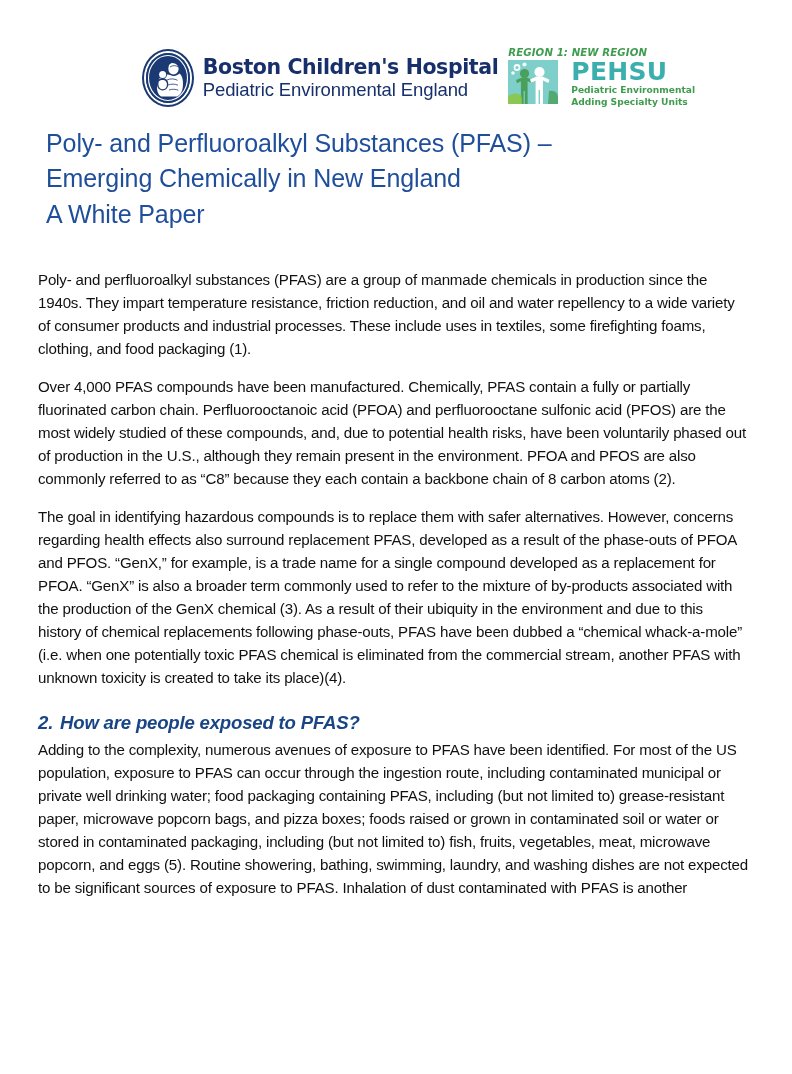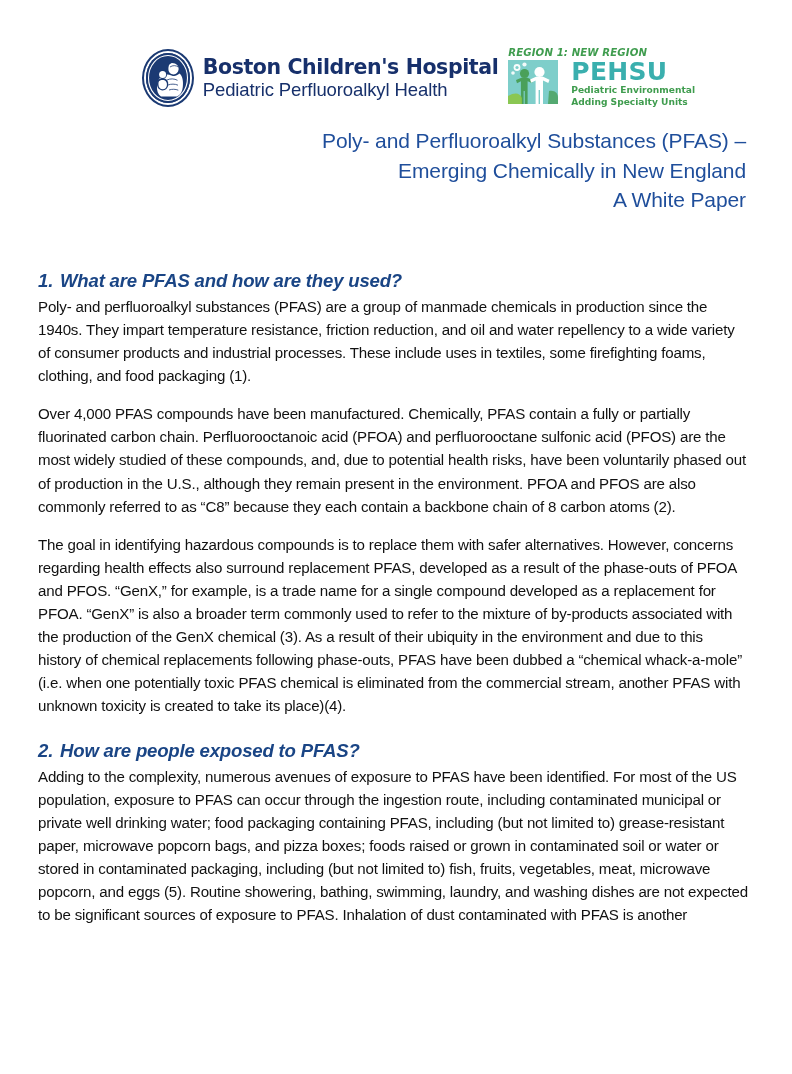--- a/index.html
+++ b/index.html
@@ -132,25 +132,25 @@
     white-space: nowrap;
     margin-top: 1px;
   }
 
   
   .doc-title {
     position: absolute;
     top: 126px;
     left: 46px;
     width: 700px;
-    text-align: right;
+    text-align: left;
     color: #1f4e9b;
     font-family: "Liberation Sans", sans-serif;
     font-weight: 400;
-    font-size: 21px;
+    font-size: 25px;
     line-height: 1.41;
     letter-spacing: -0.1px;
   }
   .doc-title .tline { display: block; white-space: nowrap; }
 
   
   .content {
     position: absolute;
     top: 268px;
     left: 38px;
@@ -205,21 +205,21 @@
 
           <path d="M22.5 11.5 C25.5 8.5 30.5 8.5 33 11.5" fill="none" stroke="#1b3a73" stroke-width="0.9"></path>
           <path d="M24 14 C26.5 12.2 30 12.2 32.3 14" fill="none" stroke="#1b3a73" stroke-width="0.8"></path>
           <path d="M21 27 C24 25.5 28.5 25.5 31.5 27.3" fill="none" stroke="#1b3a73" stroke-width="0.8"></path>
           <path d="M22 32 C25 30.8 29 30.8 32 32.2" fill="none" stroke="#1b3a73" stroke-width="0.8"></path>
           <path d="M23 37 C26 36 29.5 36 32.3 37.2" fill="none" stroke="#1b3a73" stroke-width="0.8"></path>
         </svg>
       </div>
       <div class="bch-words">
         <div class="line1">Boston Children's Hospital</div>
-        <div class="line2">Pediatric Perfluoroalkyl Health</div>
+        <div class="line2">Pediatric Environmental England</div>
       </div>
     </div>
 
     <div class="pehsu-lockup">
       <div class="pehsu-region">REGION 1: NEW REGION</div>
       <div class="pehsu-body">
         <div class="pehsu-mark">
           <svg viewBox="0 0 50 44" width="50" height="44" aria-hidden="true">
             <rect x="0" y="0" width="50" height="44" fill="#7ececa"></rect>
 
@@ -253,23 +253,20 @@
 
   <div class="doc-title">
     <span class="tline">Poly- and Perfluoroalkyl Substances (PFAS) –</span>
     <span class="tline">Emerging Chemically in New England</span>
     <span class="tline">A White Paper</span>
   </div>
 
   <div class="content">
 
     <div class="section-block">
-      <h2 class="section-heading">
-        <span class="num">1.</span><span>What are PFAS and how are they used?</span>
-      </h2>
       <p class="para">Poly- and perfluoroalkyl substances (PFAS) are a group of manmade chemicals in production since the 1940s. They impart temperature resistance, friction reduction, and oil and water repellency to a wide variety of consumer products and industrial processes. These include uses in textiles, some firefighting foams, clothing, and food packaging (1).</p>
       <p class="para">Over 4,000 PFAS compounds have been manufactured. Chemically, PFAS contain a fully or partially fluorinated carbon chain. Perfluorooctanoic acid (PFOA) and perfluorooctane sulfonic acid (PFOS) are the most widely studied of these compounds, and, due to potential health risks, have been voluntarily phased out of production in the U.S., although they remain present in the environment. PFOA and PFOS are also commonly referred to as “C8” because they each contain a backbone chain of 8 carbon atoms (2).</p>
       <p class="para">The goal in identifying hazardous compounds is to replace them with safer alternatives. However, concerns regarding health effects also surround replacement PFAS, developed as a result of the phase-outs of PFOA and PFOS. “GenX,” for example, is a trade name for a single compound developed as a replacement for PFOA. “GenX” is also a broader term commonly used to refer to the mixture of by-products associated with the production of the GenX chemical (3). As a result of their ubiquity in the environment and due to this history of chemical replacements following phase-outs, PFAS have been dubbed a “chemical whack-a-mole” (i.e. when one potentially toxic PFAS chemical is eliminated from the commercial stream, another PFAS with unknown toxicity is created to take its place)(4).</p>
     </div>
 
     <div class="section-block second">
       <h2 class="section-heading">
         <span class="num">2.</span><span>How are people exposed to PFAS?</span>
       </h2>
       <p class="para">Adding to the complexity, numerous avenues of exposure to PFAS have been identified. For most of the US population, exposure to PFAS can occur through the ingestion route, including contaminated municipal or private well drinking water; food packaging containing PFAS, including (but not limited to) grease-resistant paper, microwave popcorn bags, and pizza boxes; foods raised or grown in contaminated soil or water or stored in contaminated packaging, including (but not limited to) fish, fruits, vegetables, meat, microwave popcorn, and eggs (5). Routine showering, bathing, swimming, laundry, and washing dishes are not expected to be significant sources of exposure to PFAS. Inhalation of dust contaminated with PFAS is another</p>

